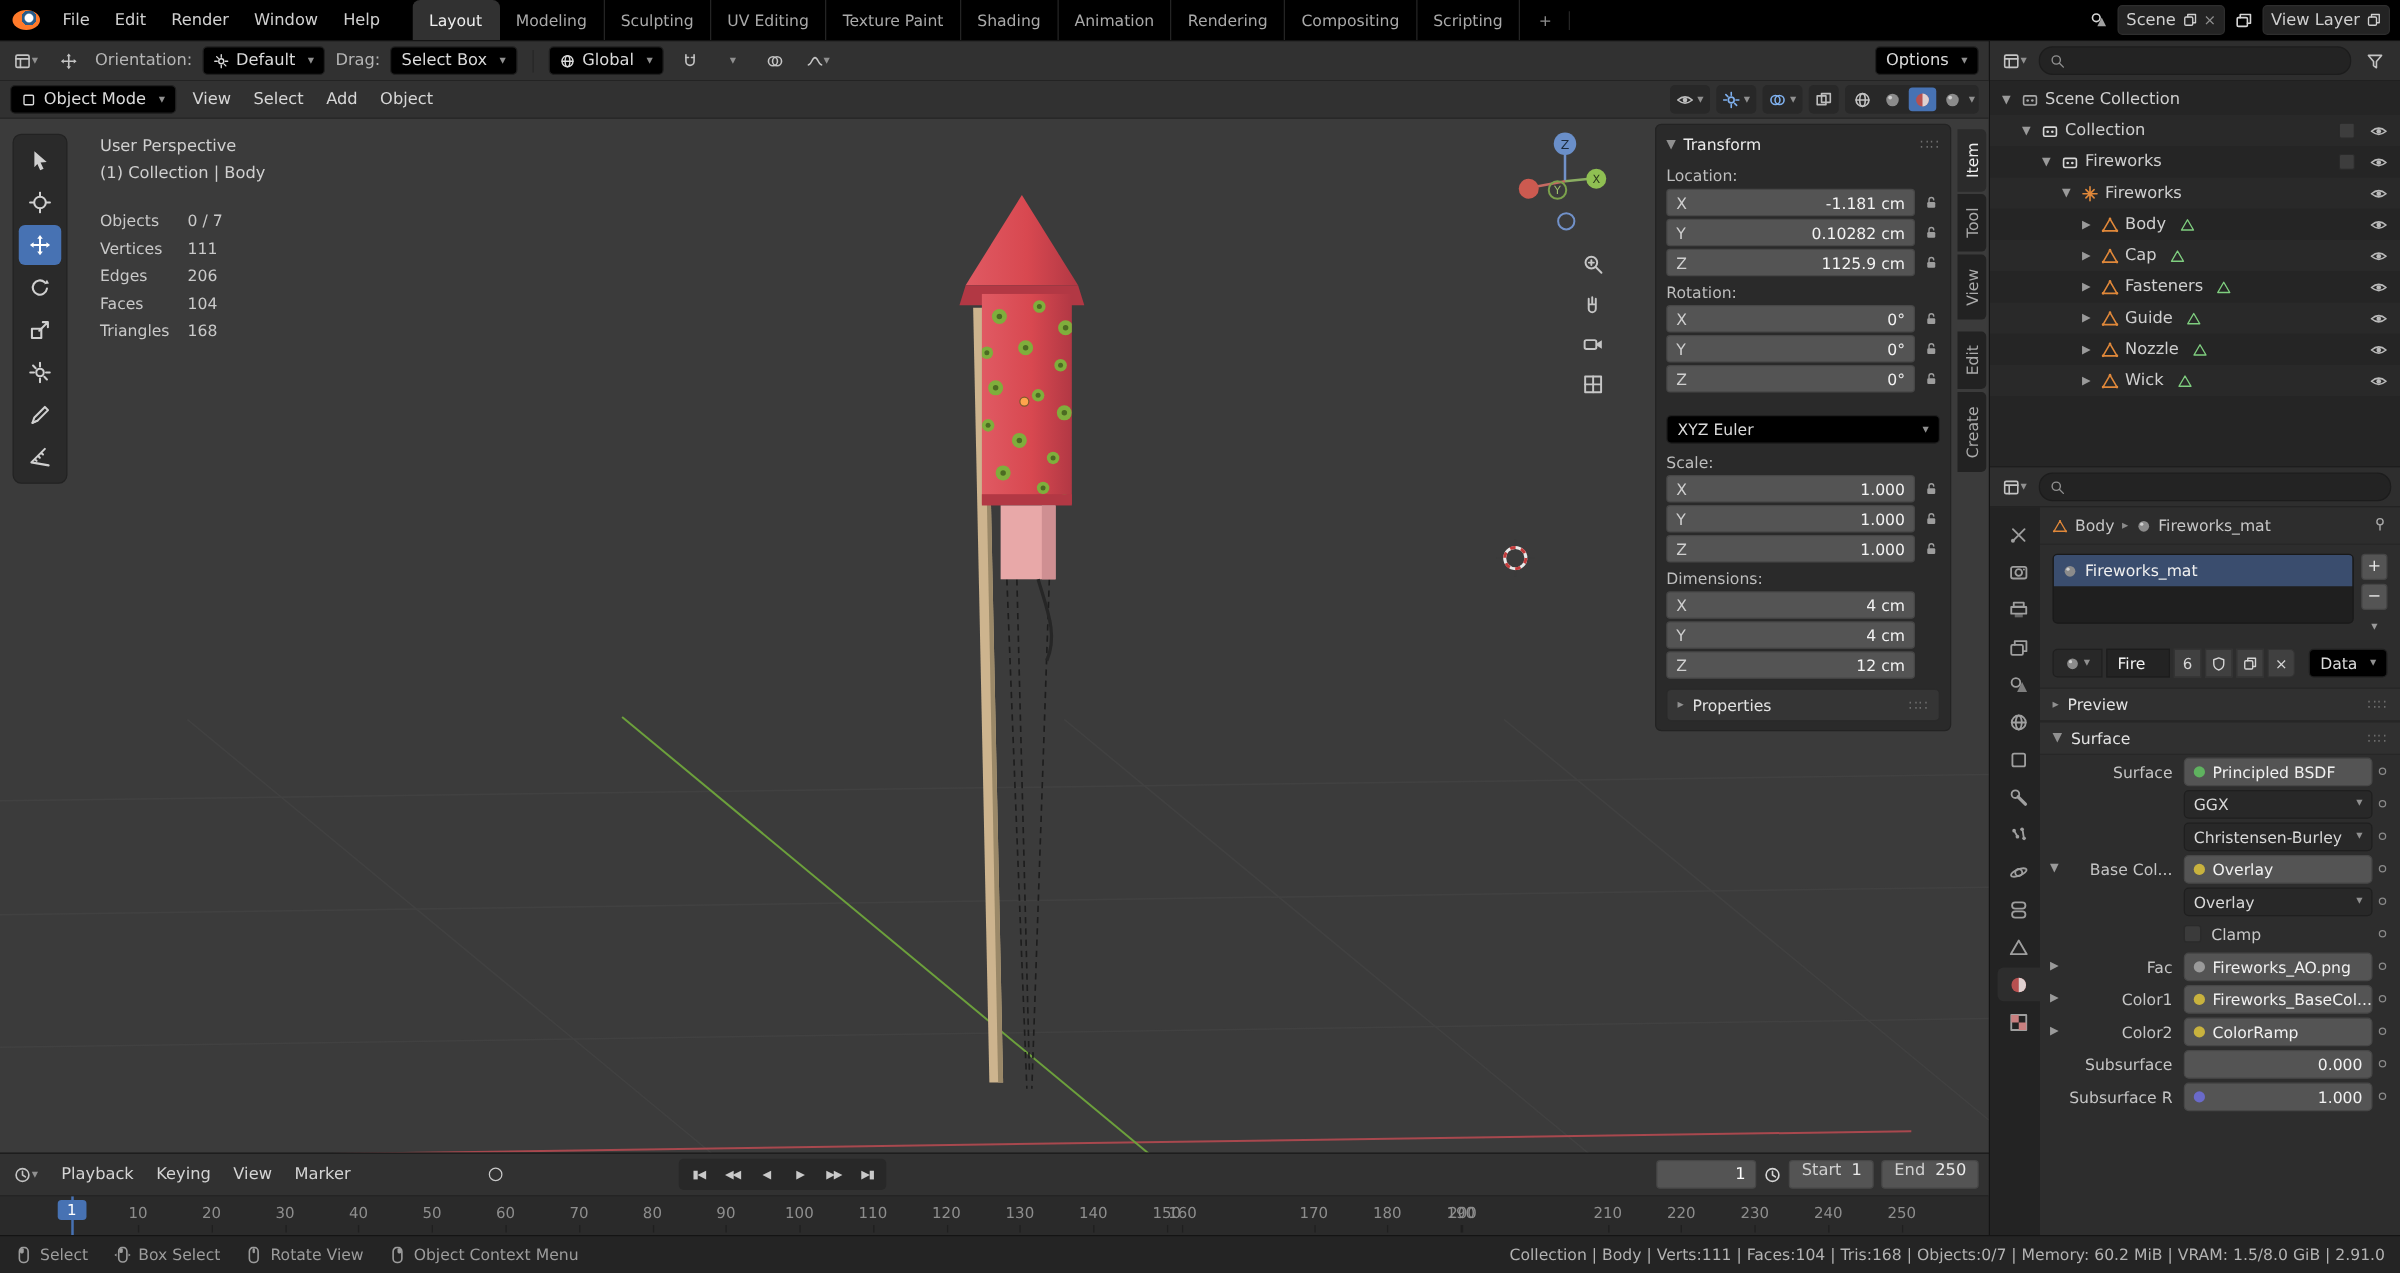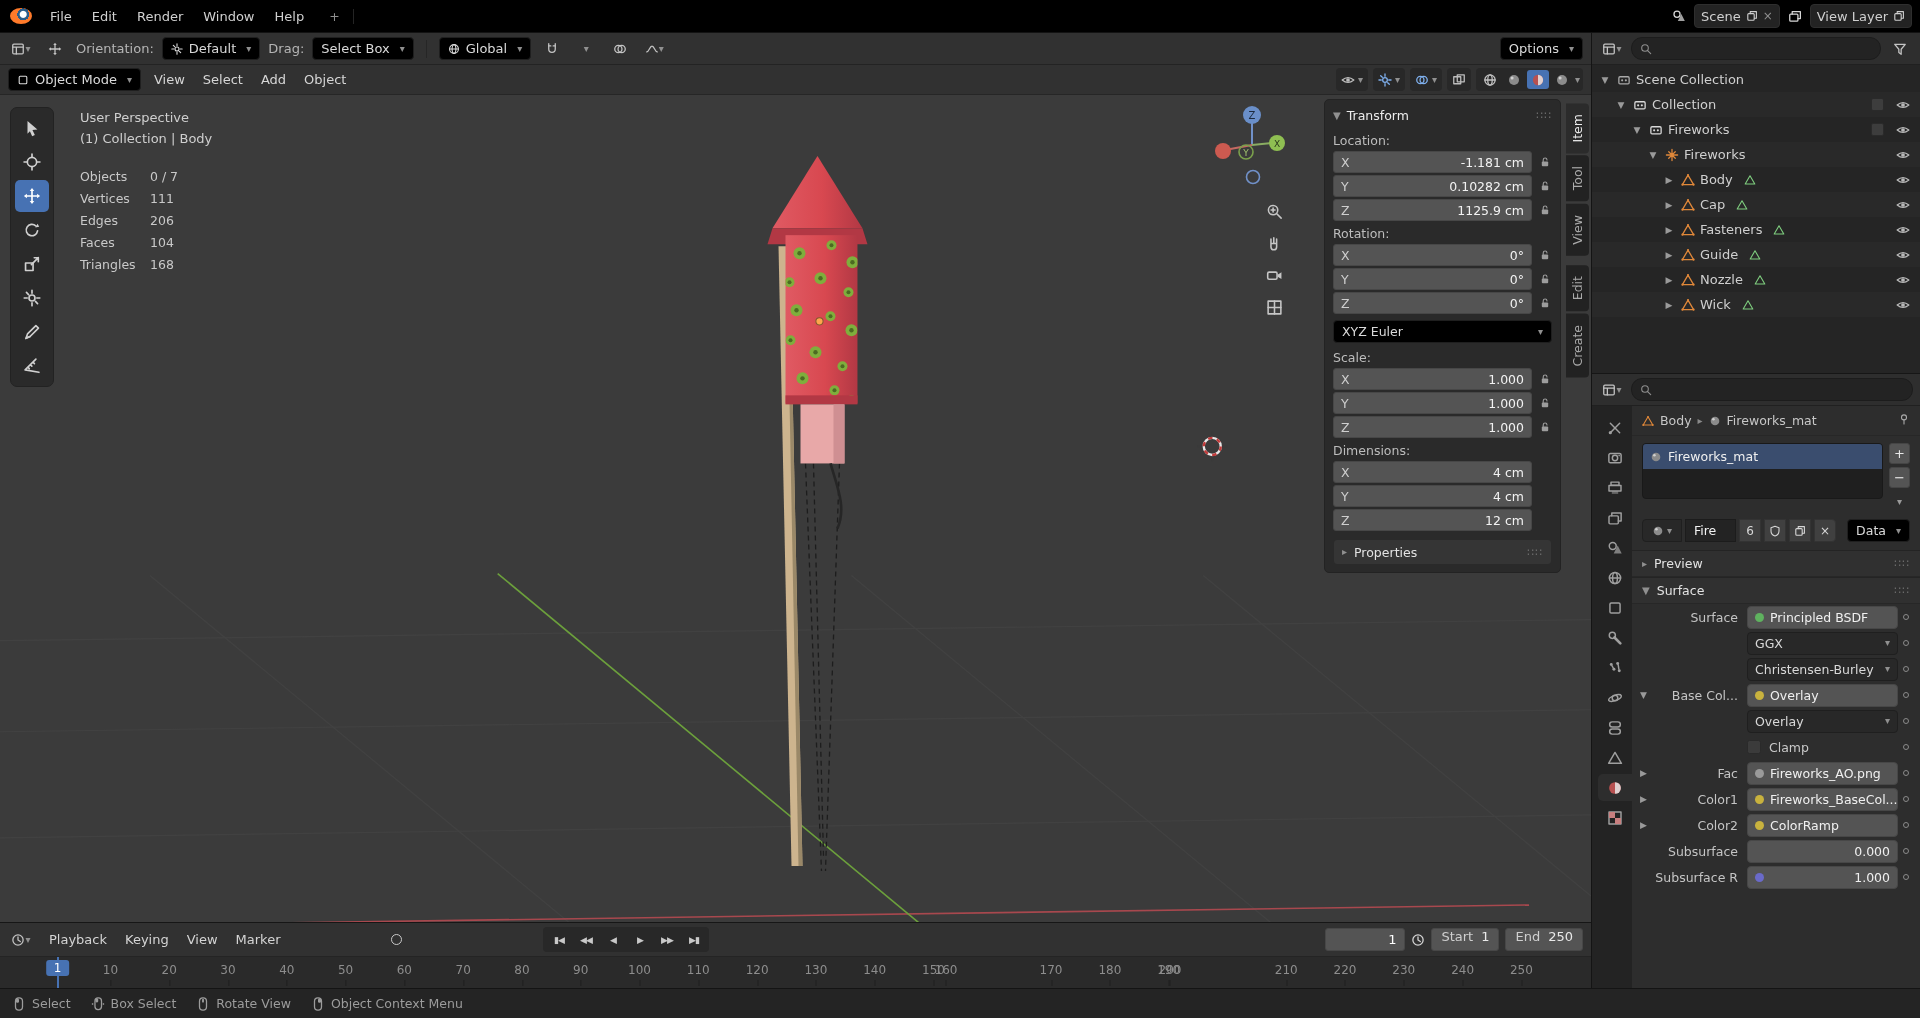--- a/index.html
+++ b/index.html
@@ -56,21 +56,21 @@
 .vp-side-icons .ic{width:17px;height:17px}
 
 .npanel{position:absolute;top:34px;right:30px;width:237px;background:rgba(41,41,41,.97);border:1px solid #232323;border-radius:5px;padding:5px 8px 7px;z-index:5;font-size:12.5px}
 .np-h{display:flex;align-items:center;gap:6px;color:#ececec;padding:3px 0 5px}
 .grip{margin-left:auto;color:#6f6f6f;letter-spacing:1px;font-size:11px}
 .vec-label{color:#bdbdbd;margin:5px 0 3px}
 .vrow{display:flex;align-items:center;gap:6px;margin-bottom:2px}
 .vfield{flex:1;height:22px;background:#545454;border:1px solid #474747;border-radius:3px;display:flex;align-items:center;padding:0 7px;color:#f2f2f2}
 .vaxis{color:#cfcfcf;margin-right:auto}
 .lockbtn{width:14px;display:flex;justify-content:center;color:#9d9d9d}
-.np-dd{margin:4px 0 2px;width:100%}
+.np-dd{margin:16px 0 2px;width:100%}
 .np-sub{margin-top:8px;background:#353535;border:1px solid #2a2a2a;border-radius:4px;height:26px;display:flex;align-items:center;gap:7px;padding:0 8px;color:#e2e2e2}
 
 .side-tabs{position:absolute;right:2px;top:38px;z-index:5;display:flex;flex-direction:column;gap:2px}
 .stab{writing-mode:vertical-rl;transform:rotate(180deg);background:#222;color:#ababab;padding:11px 4px;border-radius:4px 0 0 4px;font-size:12.5px}
 .stab.active{background:#2b2b2b;color:#ededed}
 .stab.gap{margin-top:8px}
 
 .timeline{height:66px;border-top:1px solid #161616;display:flex;flex-direction:column}
 .tl-header{height:34px;background:#313131;border-bottom:1px solid #242424;display:flex;align-items:center;gap:6px;padding:0 8px}
 .tl-header .menu{padding:4px 9px;color:#d4d4d4}
@@ -361,20 +361,32 @@
 <div class="app">
 
   <div class="topbar">
     <div class="blogo"></div>
     <div id="top-menus" style="display:flex">
         <div class="tmenu">File</div>
         <div class="tmenu">Edit</div>
         <div class="tmenu">Render</div>
         <div class="tmenu">Window</div>
         <div class="tmenu">Help</div>
+      </div>
+    <div id="workspaces" class="workspaces">
+        <div class="wtab active">Layout</div>
+        <div class="wtab">Modeling</div>
+        <div class="wtab">Sculpting</div>
+        <div class="wtab">UV Editing</div>
+        <div class="wtab">Texture Paint</div>
+        <div class="wtab">Shading</div>
+        <div class="wtab">Animation</div>
+        <div class="wtab">Rendering</div>
+        <div class="wtab">Compositing</div>
+        <div class="wtab">Scripting</div>
       </div>
     <div class="wtab add">+</div>
     <div class="topbar-right">
       <svg class="ic">
           <use href="#i-tab-scene"></use>
         </svg>
       <div class="tb-widget">
         <span>Scene</span>
         <svg class="ic ic12">
             <use href="#i-copy"></use>
@@ -1486,14 +1498,15 @@
           </svg>
           <span>Rotate View</span>
         </div>
         <div class="hint">
           <svg class="ic ">
             <use href="#i-mouse-r"></use>
           </svg>
           <span>Object Context Menu</span>
         </div>
       </div>
+    <div class="status-info">Collection | Body | Verts:111 | Faces:104 | Tris:168 | Objects:0/7 | Memory: 60.2 MiB | VRAM: 1.5/8.0 GiB | 2.91.0</div>
   </div>
 </div>
 
 </body></html>

